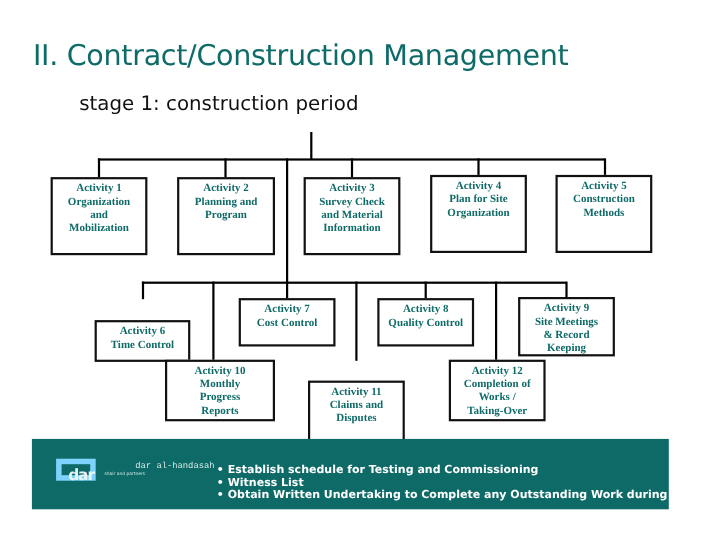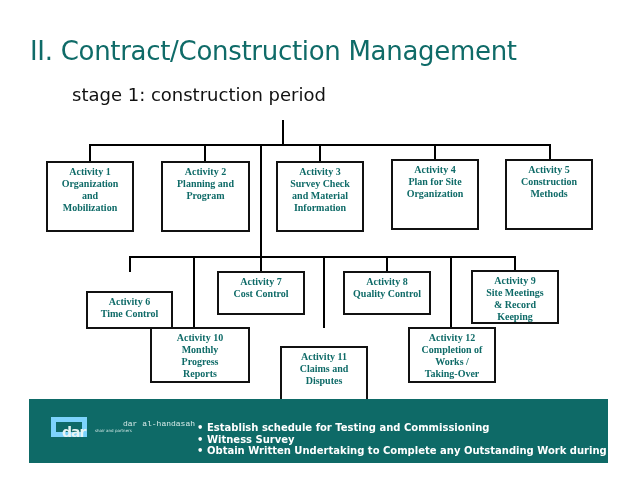--- a/index.html
+++ b/index.html
@@ -108,16 +108,16 @@
 </div>
 
 <div class="banner">
   <div class="logo">
     <span class="logo-mark">dar</span>
   </div>
   <div class="logo-name">dar al-handasah</div>
   <div class="logo-sub">shair and partners</div>
   <ul class="bullets">
     <li><span class="dot">•</span><span>Establish schedule for Testing and Commissioning</span></li>
-    <li><span class="dot">•</span><span>Witness Survey</span></li>
+    <li><span class="dot">•</span><span>Witness List</span></li>
     <li><span class="dot">•</span><span>Obtain Written Undertaking to Complete any Outstanding Work during DLP</span></li>
   </ul>
 </div>
 
 </body></html>

